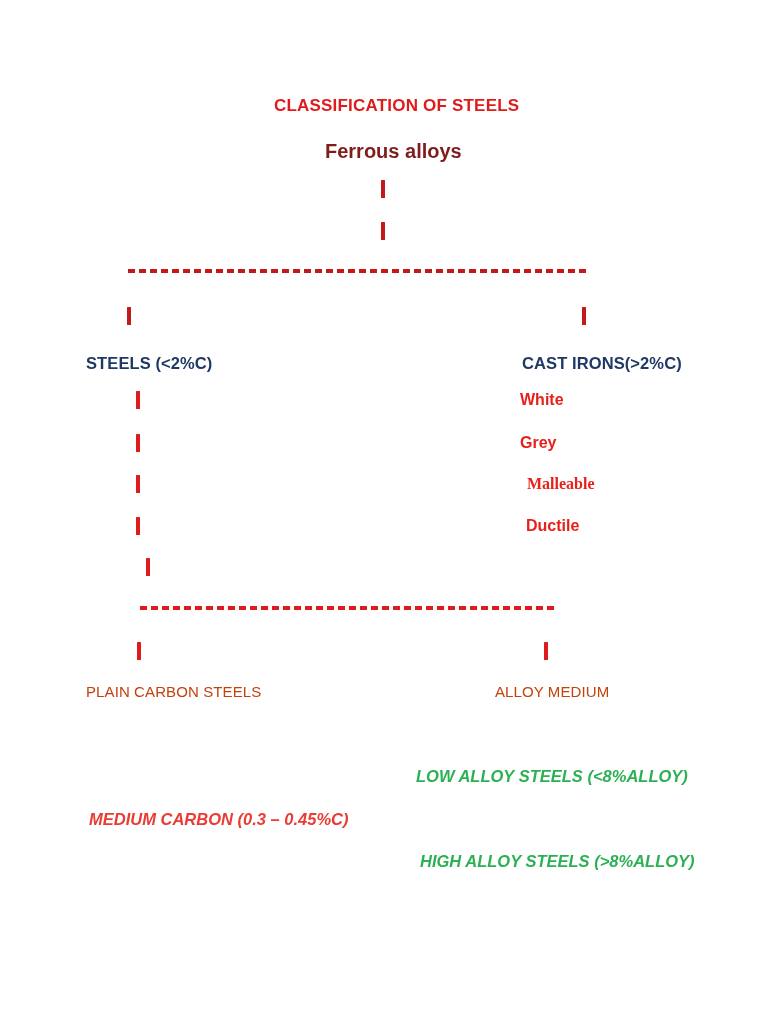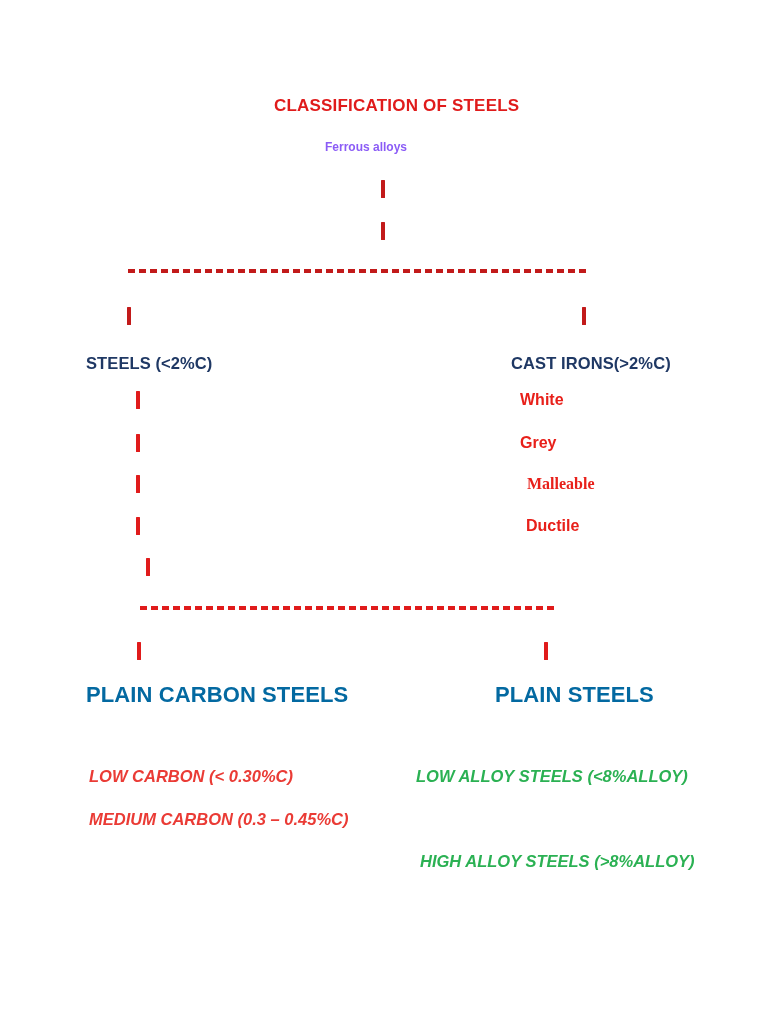--- a/index.html
+++ b/index.html
@@ -29,23 +29,23 @@
   }
 
   .title {
     font-size: 17px;
     font-weight: bold;
     color: #e01b1b;
     letter-spacing: 0.2px;
   }
 
   .subtitle {
-    font-size: 12px;
+    font-size: 20px;
     font-weight: bold;
-    color: #8b5cf6;
+    color: #7f1d1d;
   }
 
   
   .bar {
     position: absolute;
     width: 4px;
     height: 18px;
     background: #e01b1b;
     border-radius: 0.5px;
   }
@@ -77,23 +77,23 @@
 
   .navy-head {
     font-size: 16.5px;
     font-weight: bold;
     color: #1f3864;
     letter-spacing: 0.1px;
     margin-top: 8px;
   }
 
   .blue-head {
-    font-size: 22px;
-    font-weight: bold;
-    color: #0369a1;
+    font-size: 15px;
+    font-weight: normal;
+    color: #c2410c;
     letter-spacing: 0.1px;
   }
 
   .ci-type {
     font-size: 16px;
     font-weight: bold;
     color: #e8201a;
   }
 
   .grade-red {
@@ -121,40 +121,39 @@
 
   <div class="bar bar-dark" style="left:381px; top:180px;"></div>
   <div class="bar bar-dark" style="left:381px; top:222px;"></div>
 
   <div class="dashline dark" style="left:128px; top:269px; width:462px;"></div>
 
   <div class="bar bar-dark" style="left:127px; top:307px;"></div>
   <div class="bar bar-dark" style="left:582px; top:307px;"></div>
 
   <div class="node navy-head" style="left:86px; top:347px;">STEELS (&lt;2%C)</div>
-  <div class="node navy-head" style="left:511px; top:347px;">CAST IRONS(&gt;2%C)</div>
+  <div class="node navy-head" style="left:522px; top:347px;">CAST IRONS(&gt;2%C)</div>
 
   <div class="bar" style="left:136px; top:391px;"></div>
   <div class="bar" style="left:136px; top:434px;"></div>
   <div class="bar" style="left:136px; top:475px;"></div>
   <div class="bar" style="left:136px; top:517px;"></div>
   <div class="bar" style="left:146px; top:558px;"></div>
 
   <div class="node ci-type" style="left:520px; top:392px;text-align:center;">White</div>
   <div class="node ci-type" style="left:520px; top:435px;">Grey</div>
   <div class="node ci-type" style="left:527px; top:476px;font-family:Liberation Serif, serif;">Malleable</div>
   <div class="node ci-type" style="left:526px; top:518px;">Ductile</div>
 
   <div class="dashline" style="left:140px; top:606px; width:414px;"></div>
 
   <div class="bar" style="left:137px; top:642px;"></div>
   <div class="bar" style="left:544px; top:642px;"></div>
 
   <div class="node blue-head" style="left:86px; top:684px;">PLAIN CARBON STEELS</div>
-  <div class="node blue-head" style="left:495px; top:684px;">PLAIN STEELS</div>
+  <div class="node blue-head" style="left:495px; top:684px;">ALLOY MEDIUM</div>
 
-  <div class="node grade-red" style="left:89px; top:768px;">LOW  CARBON (&lt; 0.30%C)</div>
   <div class="node grade-red" style="left:89px; top:811px;">MEDIUM CARBON (0.3 – 0.45%C)</div>
 
   <div class="node grade-green" style="left:416px; top:768px;">LOW ALLOY STEELS (&lt;8%ALLOY)</div>
   <div class="node grade-green" style="left:404px; top:853px;margin-left:16px;">HIGH ALLOY STEELS (&gt;8%ALLOY)</div>
 
 </div>
 
 </body></html>

